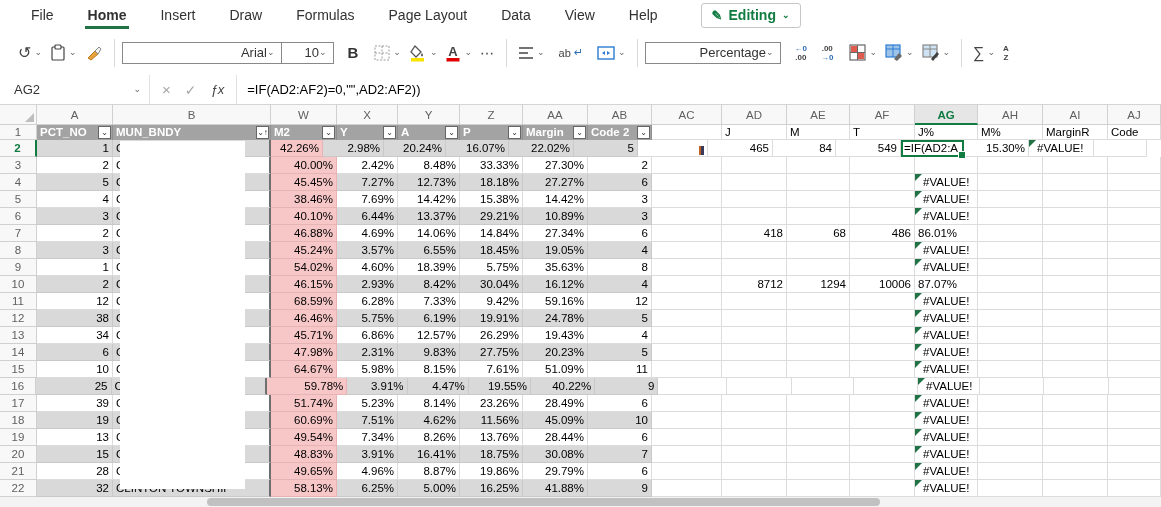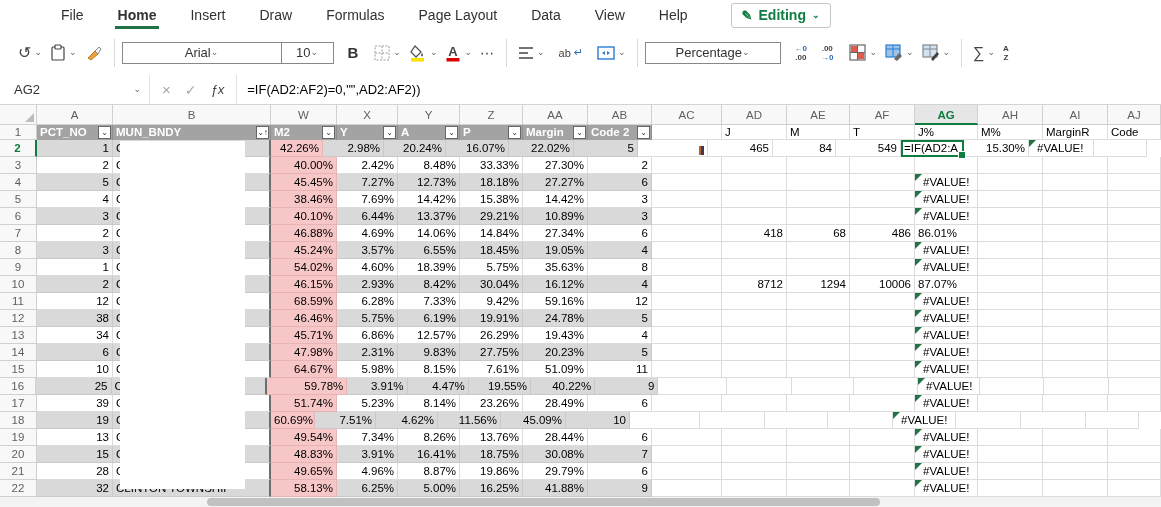--- a/index.html
+++ b/index.html
@@ -1,40 +1,40 @@
 <!DOCTYPE html>
 <html><head>
 <meta charset="utf-8">
 <style>
   * { box-sizing: border-box; margin: 0; padding: 0; }
   html,body { width:1161px; height:507px; overflow:hidden; background:#fff;
     font-family:"Liberation Sans", sans-serif; }
 
   
-  .menubar { height:30px; display:flex; align-items:center; background:#fff;padding-left:30px; }
+  .menubar { height:30px; display:flex; align-items:center; background:#fff; }
   .tabs { display:flex; align-items:center; height:30px; margin-left:14px; }
   .mtab { font-size:14px; color:#323130; padding:0 17px; height:30px; line-height:30px;
     cursor:pointer; position:relative; white-space:nowrap; }
   .mtab.active { font-weight:bold; }
   .mtab.active::after { content:""; position:absolute; left:14px; right:14px; bottom:1px;
     height:3px; background:#217346; }
   .editing-btn { display:flex; align-items:center; gap:6px; margin-left:26px;
     border:1px solid #c8c6c4; background:#fff; border-radius:3px; height:25px;
     padding:0 10px; font-size:14px; font-weight:bold; color:#107c41;
     font-family:"Liberation Sans",sans-serif; cursor:pointer; }
   .editing-btn .pencil { font-size:13px; }
   .editing-btn .chev { font-size:9px; color:#107c41; }
 
   
   .toolbar { height:45px; display:flex; align-items:center; background:#fff; padding-left:14px; }
   .tbtn { display:flex; align-items:center; gap:3px; padding:0 4px; height:30px;
     color:#444; cursor:pointer; position:relative; }
   .chev { font-size:9px; color:#666; line-height:1; }
   .divider { width:1px; height:28px; background:#d9d9d9; margin:0 7px; }
-  .selbox { display:flex; align-items:center; justify-content:center;
+  .selbox { display:flex; align-items:center; justify-content:flex-end;
     border:1px solid #8a8886; height:22px; padding:0 6px; font-size:13px; color:#333;
     background:#fff; cursor:pointer; }
   .glyph { font-size:16px; line-height:1; }
   .bold-b { font-weight:bold; font-size:15px; color:#333; }
   .stack { display:flex; flex-direction:column; align-items:center; font-size:8px;
     line-height:9px; color:#444; font-weight:bold; }
   .stack .blue { color:#2b6cb5; }
   svg .ln { stroke:#444; stroke-width:1.2; fill:none; }
 
   
@@ -609,21 +609,21 @@
       <div class="c num" style="width:65px"></div>
       <div class="c err" style="width:63px">#VALUE!</div>
       <div class="c num" style="width:65px"></div>
       <div class="c" style="width:65px"></div>
       <div class="c" style="width:53px"></div>
     </div>
     <div class="rowline" style="height:17px; line-height:17px">
       <div class="rowhdr" style="width:37px">18</div>
       <div class="c band num" style="width:76px">19</div>
       <div class="c band bcol" style="width:158px">C</div>
-      <div class="c band pink num" style="width:44px">60.69%</div>
+      <div class="c band pink num" style="width:66px">60.69%</div>
       <div class="c band num" style="width:61px">7.51%</div>
       <div class="c band num" style="width:62px">4.62%</div>
       <div class="c band num" style="width:63px">11.56%</div>
       <div class="c band num" style="width:65px">45.09%</div>
       <div class="c band num" style="width:64px">10</div>
       <div class="c" style="width:70px"></div>
       <div class="c num" style="width:65px"></div>
       <div class="c num" style="width:63px"></div>
       <div class="c num" style="width:65px"></div>
       <div class="c err" style="width:63px">#VALUE!</div>

